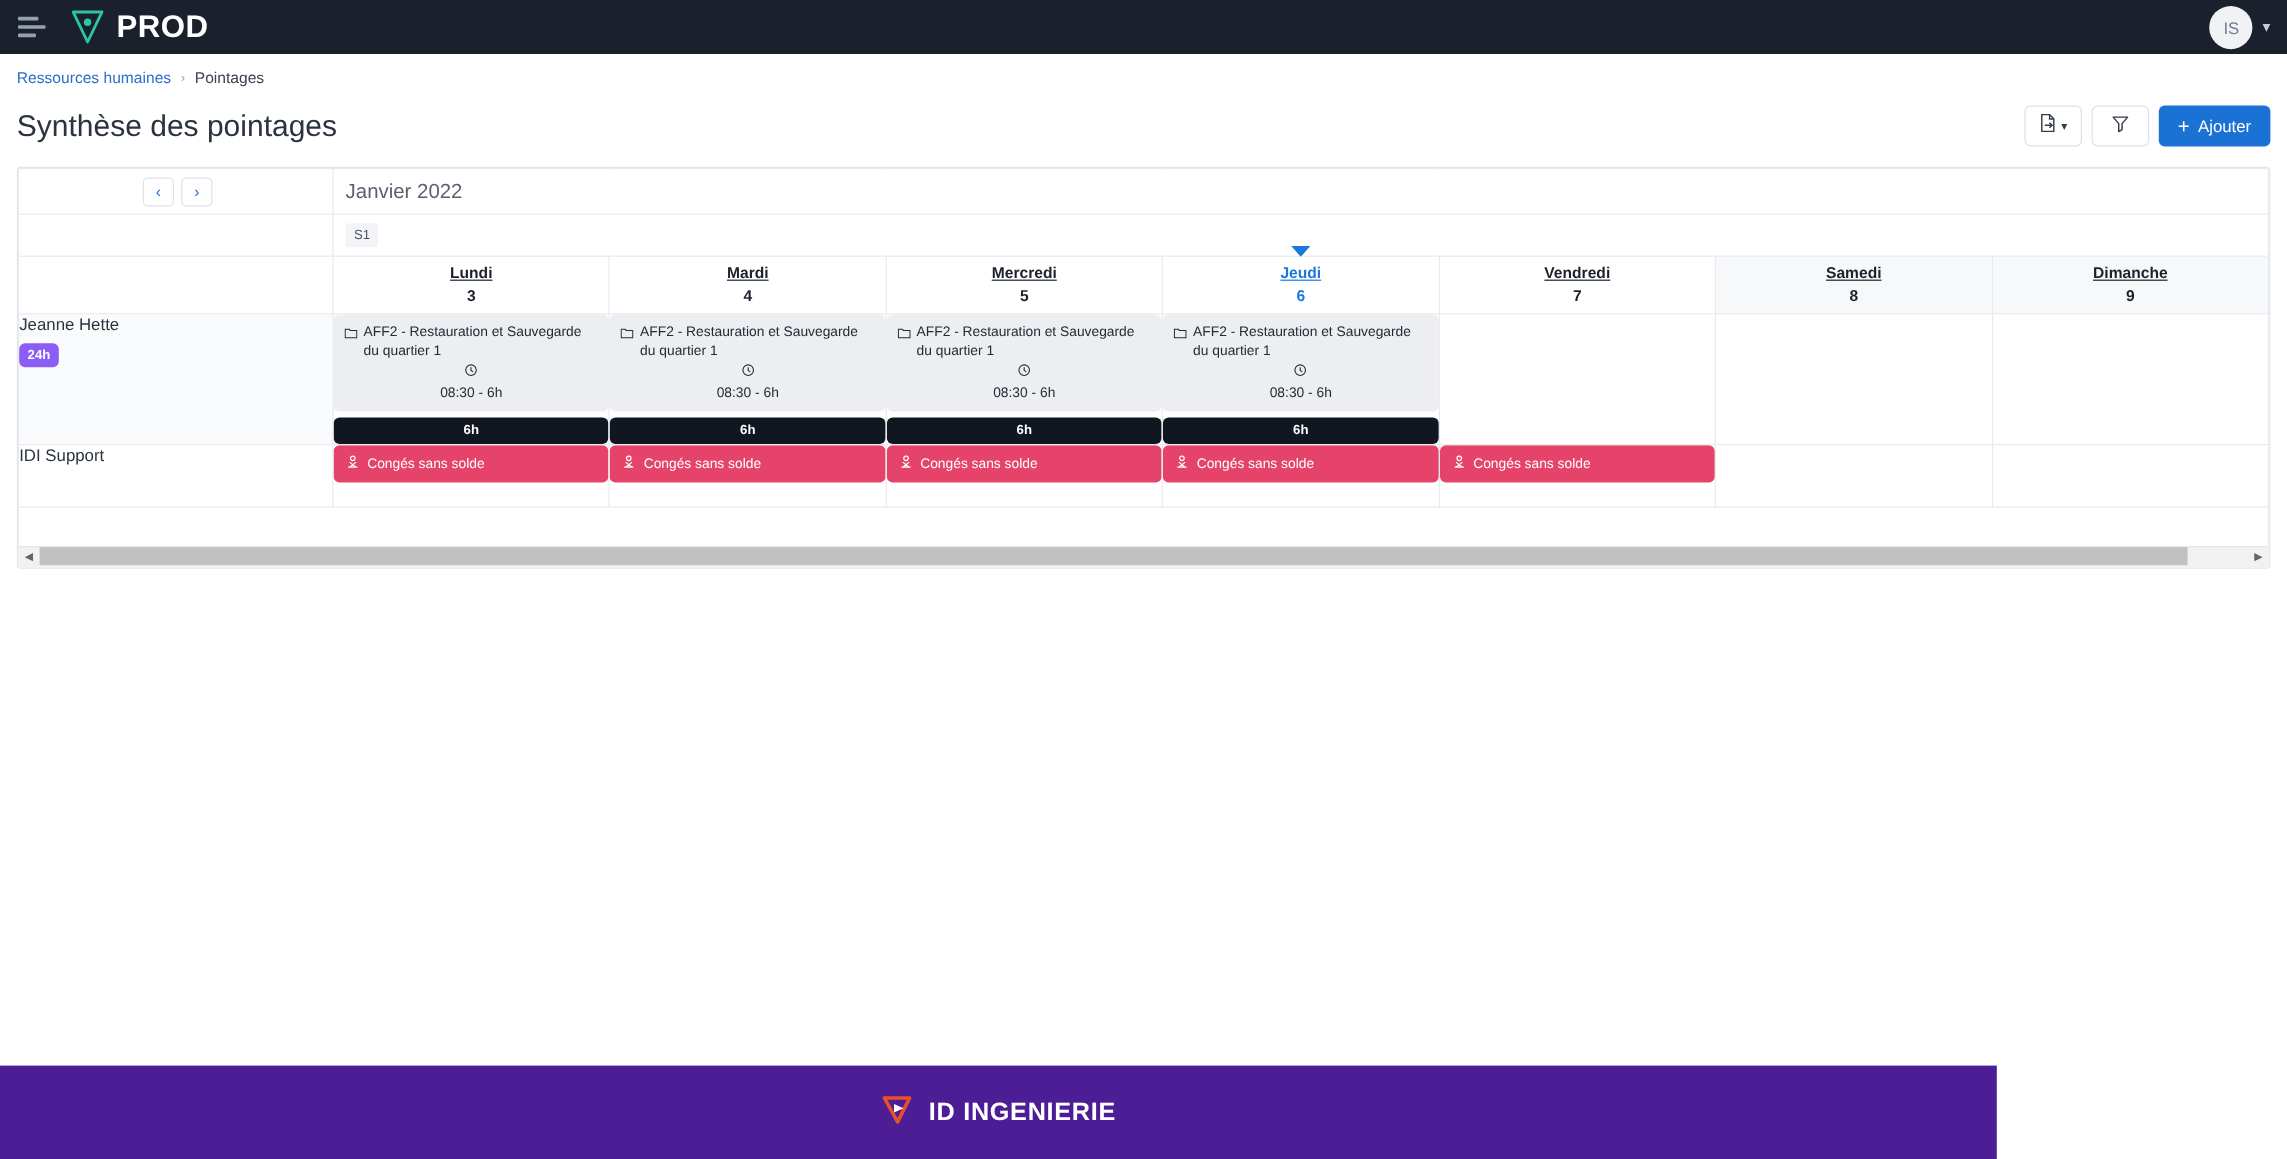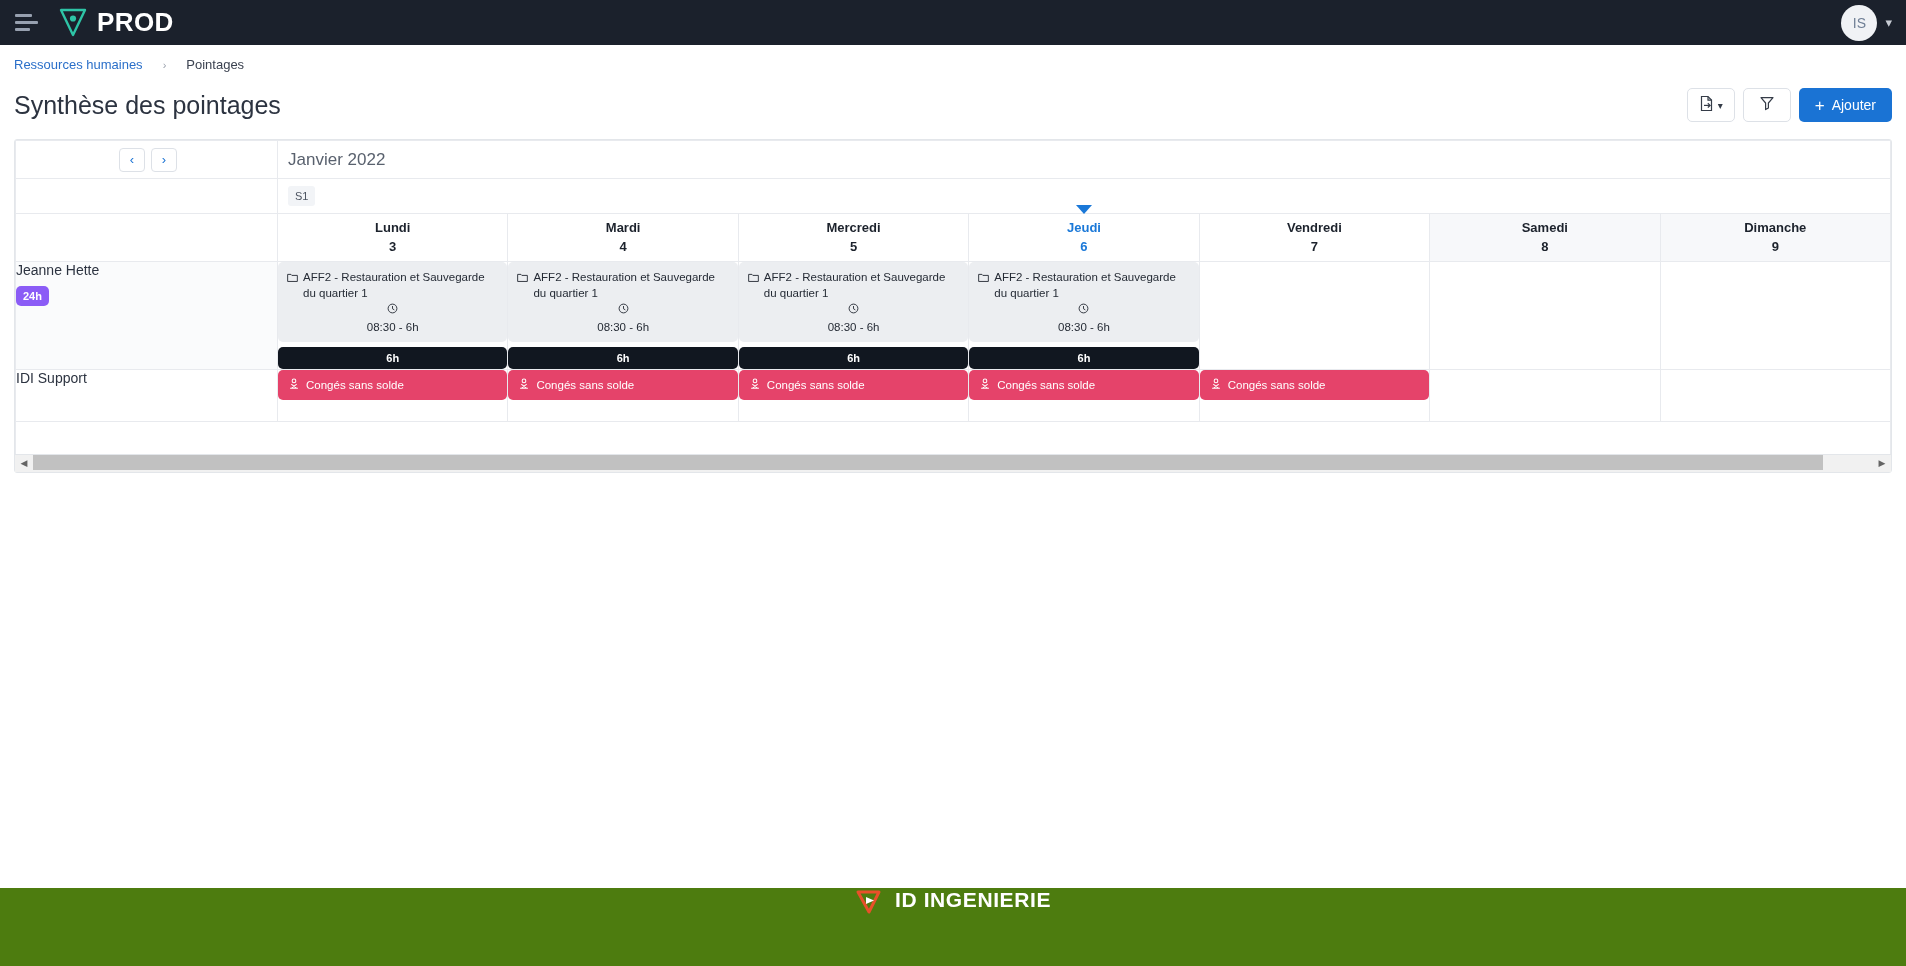--- a/index.html
+++ b/index.html
@@ -59,21 +59,21 @@
     font-size: 14px;
     display: flex; align-items: center; justify-content: center;
     cursor: pointer;
   }
   .nav-caret { color: #c7ccd4; font-size: 13px; cursor: pointer; }
 
   
   .page-wrap { padding: 0 14px; }
 
   .breadcrumb {
-    display: flex; align-items: center; gap: 20px;
+    display: flex; align-items: center; gap: 8px;
     font-size: 13px;
     padding: 12px 0 0 0;
     color: #3b4250;
   }
   .breadcrumb a { color: #2a6fc9; text-decoration: none; cursor: pointer; }
   .bc-sep { color: #9aa1ad; font-size: 11px; }
 
   .title-row {
     display: flex; align-items: center;
     margin-top: 9px;
@@ -159,21 +159,21 @@
     height: 48px;
     vertical-align: middle;
     text-align: center;
     font-size: 13px;
     color: #1c222c;
     font-weight: bold;
     position: relative;
   }
   .row-days th.weekend { background: #f7f8fa; }
   .row-days th.today { color: #1a78d8; }
-  .day-name { display: block; line-height: 1.45; }
+  .day-name { display: block; line-height: 1.45; text-decoration: underline; }
   .day-num { display: block; line-height: 1.45; }
   .today-marker {
     position: absolute;
     top: -9px; left: 50%;
     transform: translateX(-50%);
     width: 0; height: 0;
     border-left: 8px solid transparent;
     border-right: 8px solid transparent;
     border-top: 9px solid #1a78d8;
   }
@@ -262,23 +262,23 @@
     position: absolute; left: 0; top: 1px;
     width: 97.3%; height: 15px;
     background: #c1c1c1;
     cursor: pointer;
   }
 
   
   .footer {
     position: absolute;
     left: 0; bottom: 0;
-    width: 1906px; height: 78px;
-    background: #4d7c0f;
-    display: flex; justify-content: center;
+    width: 1664px; height: 78px;
+    background: #4c1d95;
+    display: flex; align-items: center; justify-content: center;
     gap: 10px;
   }
   .footer-name {
     color: #fff;
     font-size: 21px;
     font-weight: bold;
     letter-spacing: 0.6px;
   }
   .icon { display: inline-block; vertical-align: middle; }
 </style>

